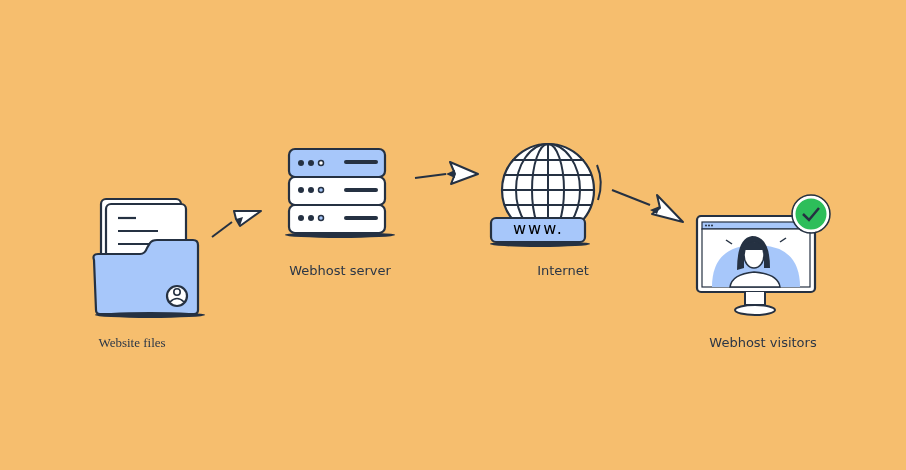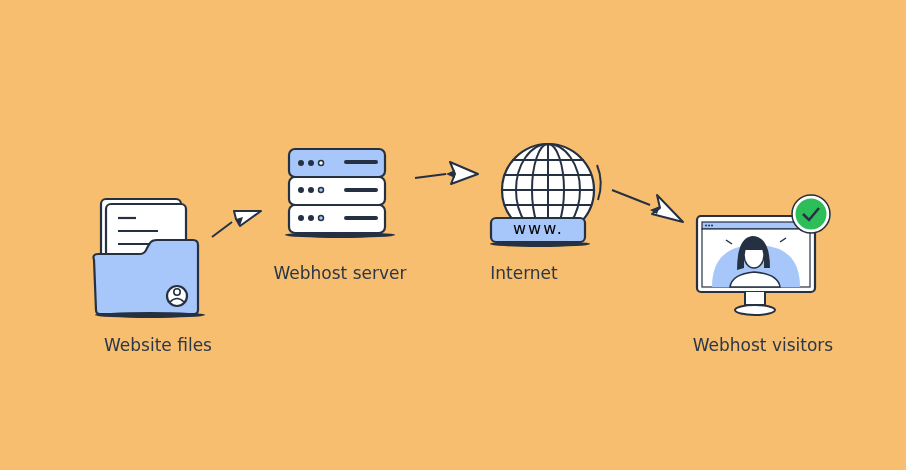--- a/index.html
+++ b/index.html
@@ -1,39 +1,39 @@
 <!DOCTYPE html>
 <html><head>
 <meta charset="utf-8">
 <style>
   html, body { margin:0; padding:0; }
   body { width:906px; height:470px; background:#F6BE6E; position:relative; overflow:hidden; font-family:"DejaVu Sans", sans-serif; }
   .node { position:absolute; }
-  .label { position:absolute; font-size:17px; color:#2B3646; white-space:nowrap; transform:translateX(-50%); }
+  .label { position:absolute; font-size:13px; color:#2B3646; white-space:nowrap; transform:translateX(-50%); }
   svg { position:absolute; overflow:visible; }
 </style>
 </head>
 <body>
 
 <div class="node">
 <svg style="left:0;top:0" width="906" height="470">
   <g stroke="#253142" stroke-width="2.2" fill="#fff" stroke-linejoin="round">
     <rect x="101" y="199" width="80" height="100" rx="5"></rect>
     <rect x="106" y="204" width="80" height="100" rx="5"></rect>
     <line x1="118" y1="218" x2="136" y2="218"></line>
     <line x1="118" y1="231" x2="158" y2="231"></line>
     <line x1="118" y1="244" x2="155" y2="244"></line>
     <path d="M94 260 Q92 254 98 254 L140 254 Q145 254 147 248 L150 243 Q152 240 157 240 L193 240 Q198 240 198 245 L198 310 Q198 314 194 314 L100 314 Q96 314 96 310 Z" fill="#A7C7FA"></path>
     <circle cx="177" cy="296" r="10" fill="#fff"></circle>
     <circle cx="177" cy="292" r="3.2" fill="none" stroke-width="1.6"></circle>
     <path d="M170 302 Q177 295 184 302" fill="none" stroke-width="1.6"></path>
   </g>
   <ellipse cx="150" cy="315" rx="55" ry="3" fill="#253142"></ellipse>
 </svg>
-<div class="label" style="left:158px;top:335px;">Website files</div>
+<div class="label" style="left:132px;top:335px;font-family:Liberation Serif, serif;">Website files</div>
 </div>
 
 <svg style="left:0;top:0" width="906" height="470">
   <line x1="212" y1="237" x2="232" y2="222" stroke="#253142" stroke-width="2"></line>
   <path d="M234 211 L261 211 L240 226 L236 219 Z" fill="#fff" stroke="#253142" stroke-width="2" stroke-linejoin="round"></path>
   <path d="M236 219 L240 226 L243 217 Z" fill="#253142"></path>
 </svg>
 
 <div class="node">
 <svg style="left:0;top:0" width="906" height="470">
@@ -79,21 +79,21 @@
     <line x1="504" y1="175" x2="592" y2="175"></line>
     <line x1="502" y1="190" x2="594" y2="190"></line>
     <line x1="504" y1="205" x2="592" y2="205"></line>
     <line x1="512" y1="160" x2="584" y2="160"></line>
     <path d="M597 165 Q604 182 598 200"></path>
   </g>
   <rect x="491" y="218" width="94" height="24" rx="5" fill="#A7C7FA" stroke="#253142" stroke-width="2.2"></rect>
   <ellipse cx="540" cy="244" rx="50" ry="3" fill="#253142"></ellipse>
 </svg>
 <div style="position:absolute;left:505px;top:219px;font-size:16px;color:#000000;letter-spacing:2px;margin-left:8px;">www.</div>
-<div class="label" style="left:524px;top:263px;text-align:right;">Internet</div>
+<div class="label" style="left:563px;top:263px;text-align:right;">Internet</div>
 </div>
 
 <svg style="left:0;top:0" width="906" height="470">
   <line x1="612" y1="190" x2="650" y2="205" stroke="#253142" stroke-width="2"></line>
   <path d="M657 195 L683 222 L652 214 L660 208 Z" fill="#fff" stroke="#253142" stroke-width="2" stroke-linejoin="round"></path>
   <path d="M650 210 L660 206 L657 214 Z" fill="#253142"></path>
 </svg>
 
 <div class="node">
 <svg style="left:0;top:0" width="906" height="470">

